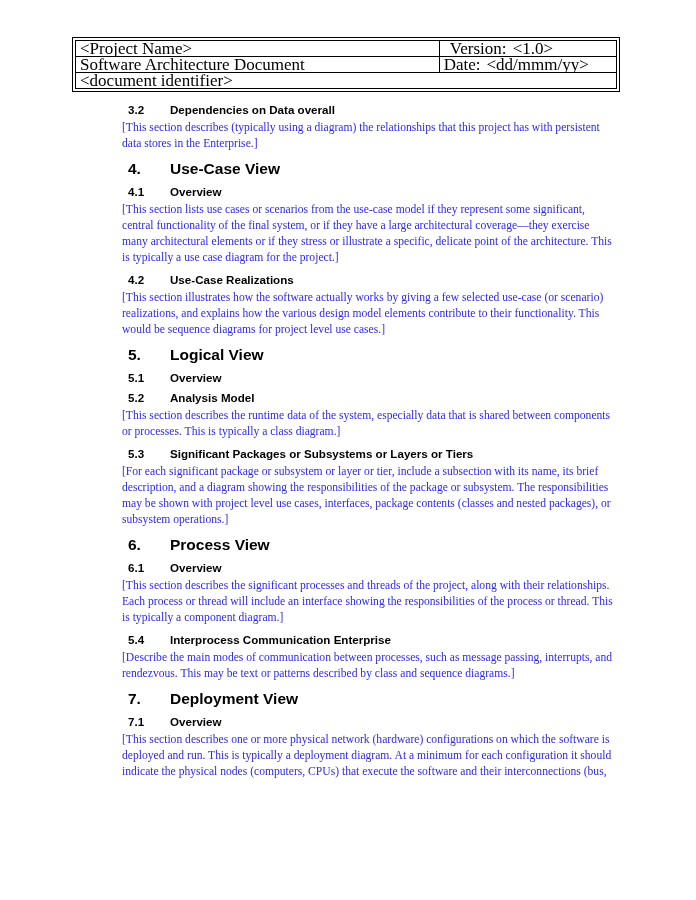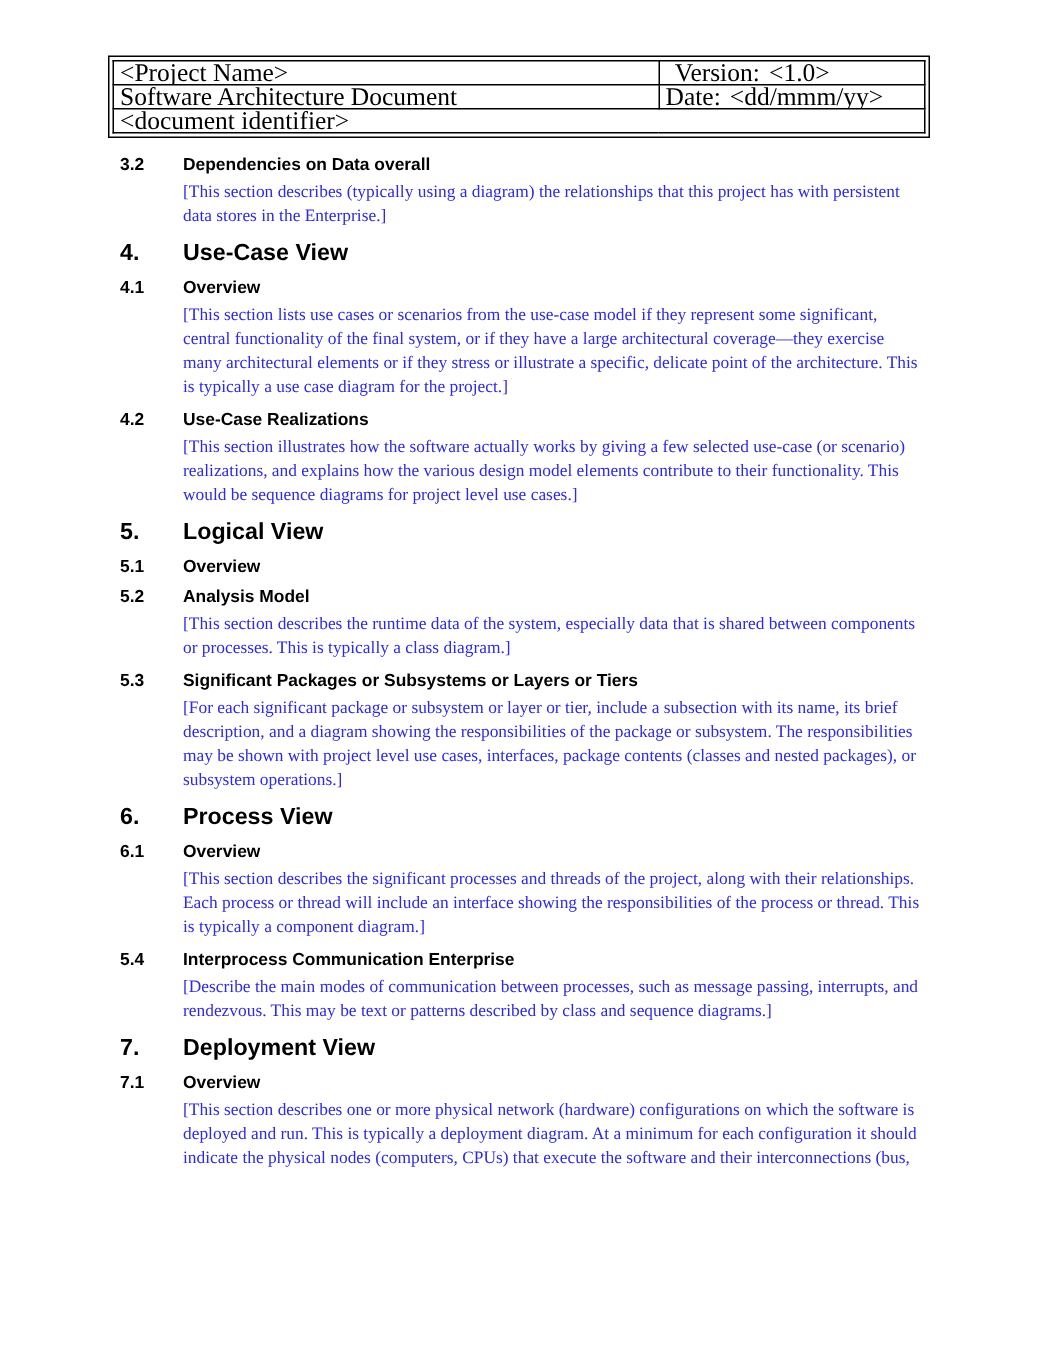--- a/index.html
+++ b/index.html
@@ -18,21 +18,21 @@
     padding:1px 4px; white-space:nowrap; overflow:hidden;
   }
   .hdr-table .c-left  { width:67.8%; }
   .hdr-table .c-right { width:32.2%; }
   .lbl-version { display:inline-block; width:69px;text-align:center; }
   .lbl-date { margin-right:6px; }
   
   .content { position:absolute; top:96px; left:80px; width:538px; }
   .sec.lvl2 { margin-top:7px; }
   .sec.lvl1 { margin-top:8px; }
-  .sec-row { display:grid; grid-template-columns:42px 1fr; align-items:baseline; }
+  .sec-row { display:grid; grid-template-columns:42px 1fr; align-items:baseline;margin-left:48px; }
   .lvl2 .sec-row { font-family:"Liberation Sans", sans-serif; font-weight:bold; font-size:11.6px; line-height:13px; }
   .lvl1 .sec-row { font-family:"Liberation Sans", sans-serif; font-weight:bold; font-size:15.5px; line-height:18px; }
   .sec-body {
     margin:4px 0 0 42px; font-size:11.6px; line-height:16px;
     color:var(--placeholder-blue, #2d2ae2);
   }
   
   .footer {
     position:absolute; top:832px; left:80px; width:540px;
     display:flex; font-size:11.6px; line-height:14px;

